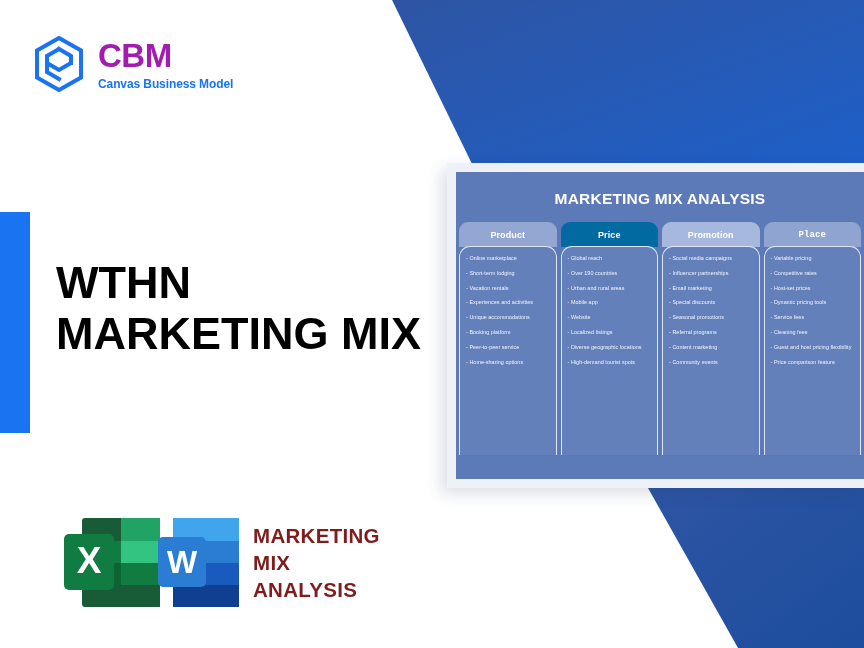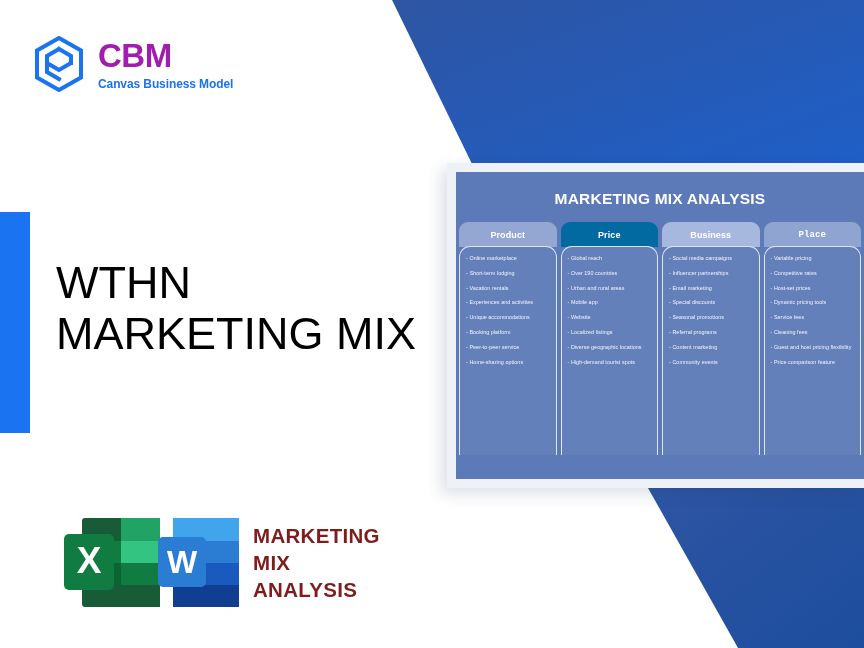--- a/index.html
+++ b/index.html
@@ -29,21 +29,21 @@
     font-family:"Liberation Sans", sans-serif;
   }
   .logo-tag{
     font-size:12px;font-weight:bold;color:#1a73f0;margin-top:6px;letter-spacing:-0.1px;
   }
 
   
   .headline{
     position:absolute;left:56px;top:258px;
     font-size:45px;line-height:1.13;color:#000;
-    font-weight:normal;letter-spacing:0px;
+    font-weight:bold;letter-spacing:0px;
     font-family:"Liberation Sans", sans-serif;
     white-space:pre-line;
   }
 
   
   .bottom-row{position:absolute;left:60px;top:510px;display:flex;align-items:center;}
   .office-icons{position:relative;width:185px;height:105px;flex:none;}
   .caption{
     margin-left:8px;
     font-size:20.5px;line-height:1.33;color:#7f1d1d;font-weight:bold;
@@ -195,21 +195,21 @@
             <div class="bullet">- Urban and rural areas</div>
             <div class="bullet">- Mobile app</div>
             <div class="bullet">- Website</div>
             <div class="bullet">- Localized listings</div>
             <div class="bullet">- Diverse geographic locations</div>
             <div class="bullet">- High-demand tourist spots</div>
           </div>
         </div>
 
         <div class="col">
-          <div class="col-head t2">Business</div>
+          <div class="col-head t2">Promotion</div>
           <div class="col-body">
             <div class="bullet">- Social media campaigns</div>
             <div class="bullet">- Influencer partnerships</div>
             <div class="bullet">- Email marketing</div>
             <div class="bullet">- Special discounts</div>
             <div class="bullet">- Seasonal promotions</div>
             <div class="bullet">- Referral programs</div>
             <div class="bullet">- Content marketing</div>
             <div class="bullet">- Community events</div>
           </div>

